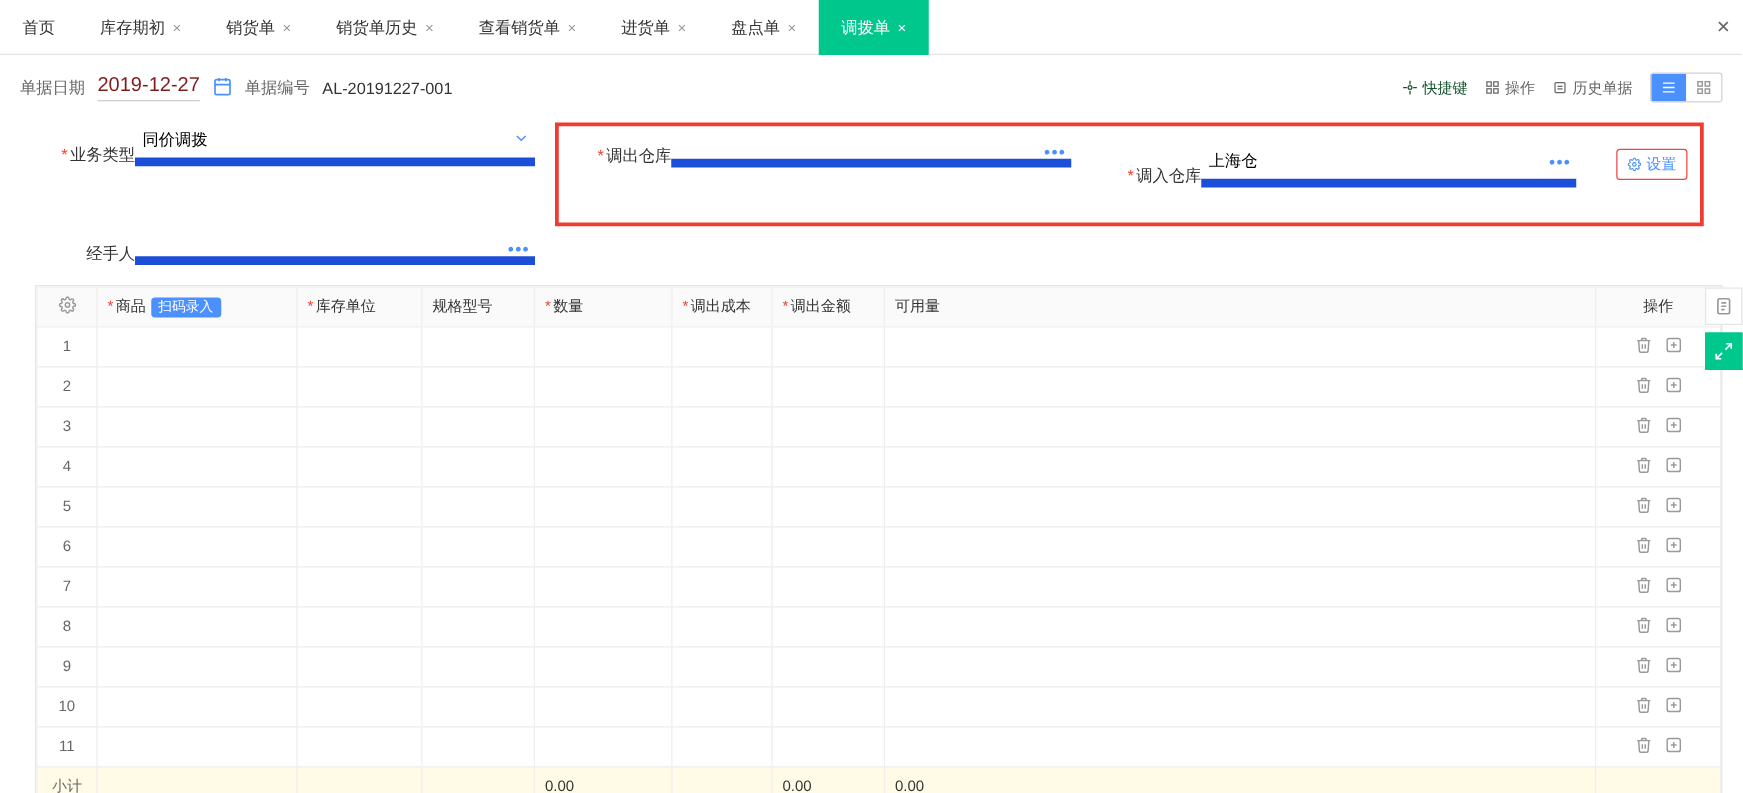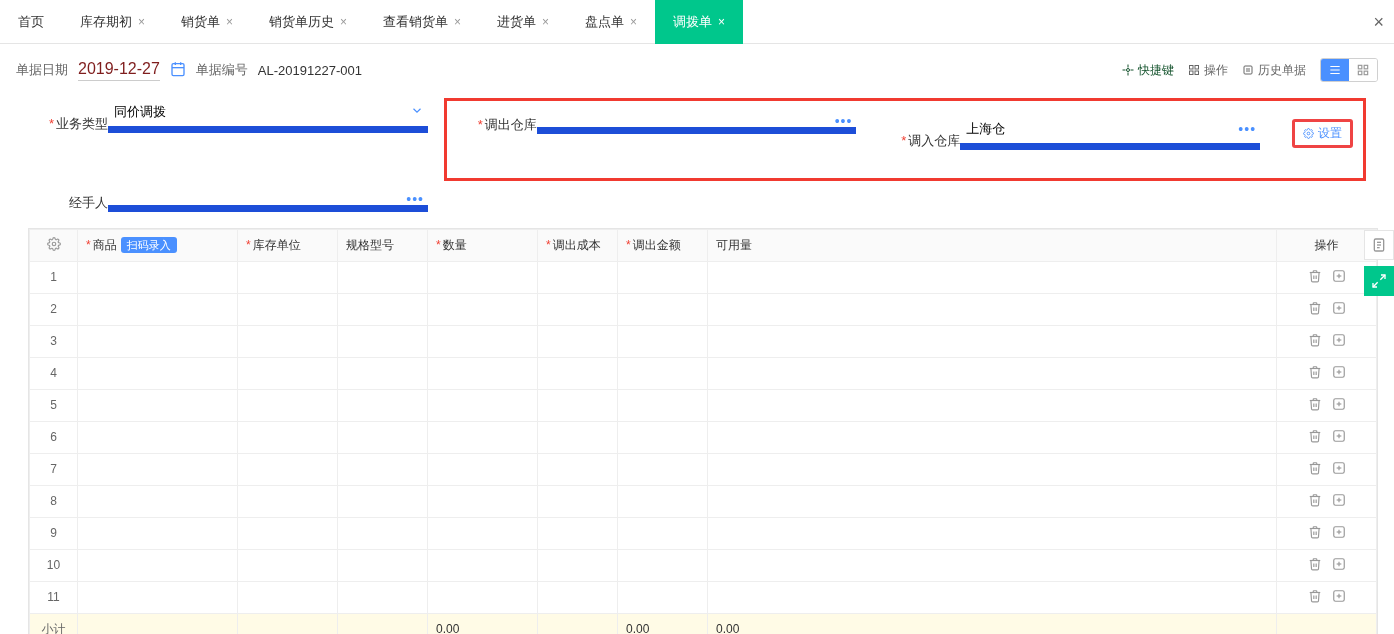--- a/index.html
+++ b/index.html
@@ -23,21 +23,21 @@
 .view-btn.active { background: #4a90ff; color: #fff; }
 .form-row { display: flex; align-items: flex-start; padding: 6px 28px 6px 28px; gap: 24px; }
 .form-field { display: flex; align-items: flex-end; width: 400px; position: relative; }
 .form-label { width: 80px; text-align: right; color: #333; font-size: 13px; }
 .form-label .req { color: #f04134; margin-right: 2px; }
 .form-value { flex: 1; border-bottom: 7px solid #1d4ed8; padding: 6px 24px 6px 6px; position: relative; }
 .form-value input { border: none; outline: none; width: 100%; font-size: 13px; background: transparent; }
 .chev, .dots { position: absolute; right: 4px; top: 50%; transform: translateY(-50%); color: #4a90ff; cursor: pointer; font-size: 14px; }
 .dots { letter-spacing: 1px; }
 .red-box { border: 3px solid #f13a30; padding: 14px 10px 28px 10px; display: flex; gap: 24px; align-items: flex-start; margin-left: -8px; }
-.settings-btn { border: 3px solid #ef4444; color: #4a90ff; background: #fff; border-radius: 3px; padding: 3px 8px; font-size: 12px; cursor: pointer; display: flex; align-items: center; gap: 4px; margin-left: 8px; margin-top: 4px; }
+.settings-btn { border: 1px solid #ef4444; color: #4a90ff; background: #fff; border-radius: 3px; padding: 3px 8px; font-size: 12px; cursor: pointer; display: flex; align-items: center; gap: 4px; margin-left: 8px; margin-top: 4px; }
 .table-wrap { margin: 10px 16px 4px 28px; border: 1px solid #e5e5e5; position: relative; overflow: hidden; }
 .tbl { width: 100%; border-collapse: collapse; table-layout: fixed; }
 .tbl th, .tbl td { border: 1px solid #eee; height: 32px; padding: 0 8px; text-align: left; font-size: 12px; }
 .tbl th { background: #fafafa; font-weight: normal; color: #333; }
 .tbl th .req { color: #f04134; margin-right: 2px; }
 .col-idx { width: 48px; text-align: center; }
 .col-prod { width: 160px; }
 .col-unit { width: 100px; }
 .col-spec { width: 90px; }
 .col-qty { width: 110px; }

